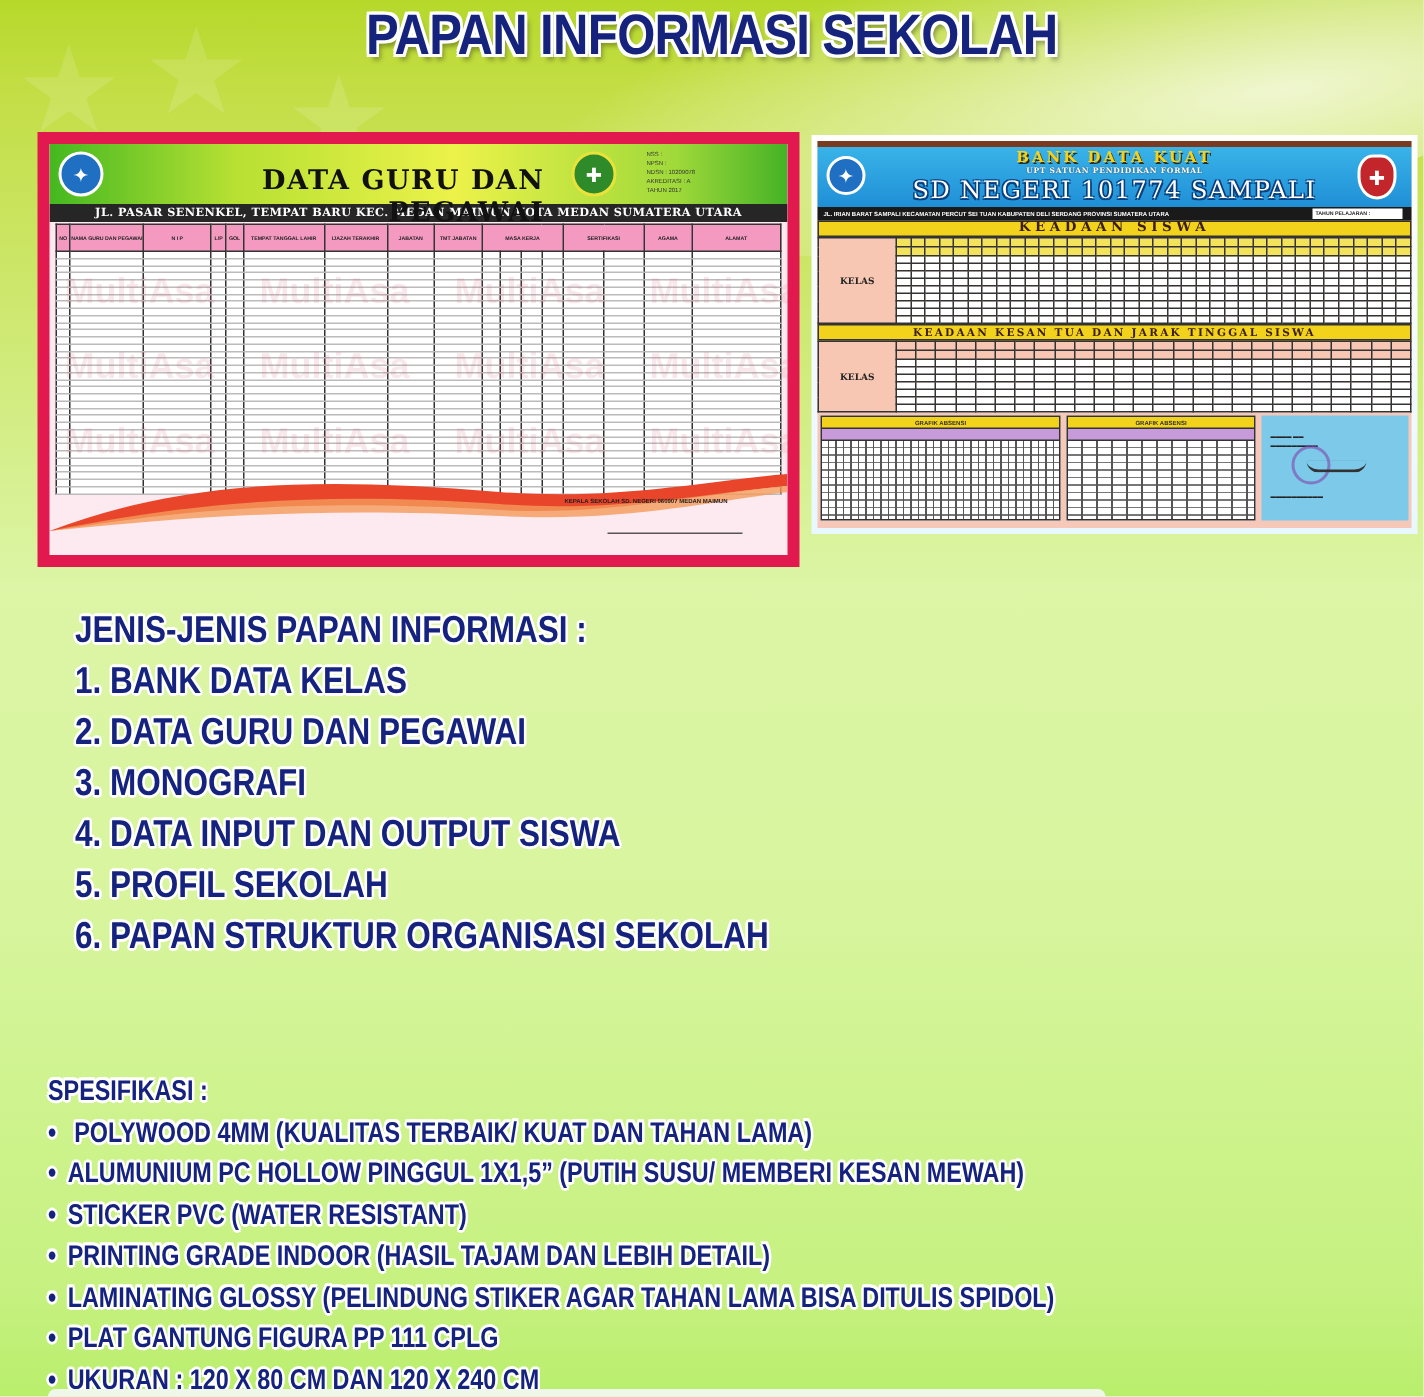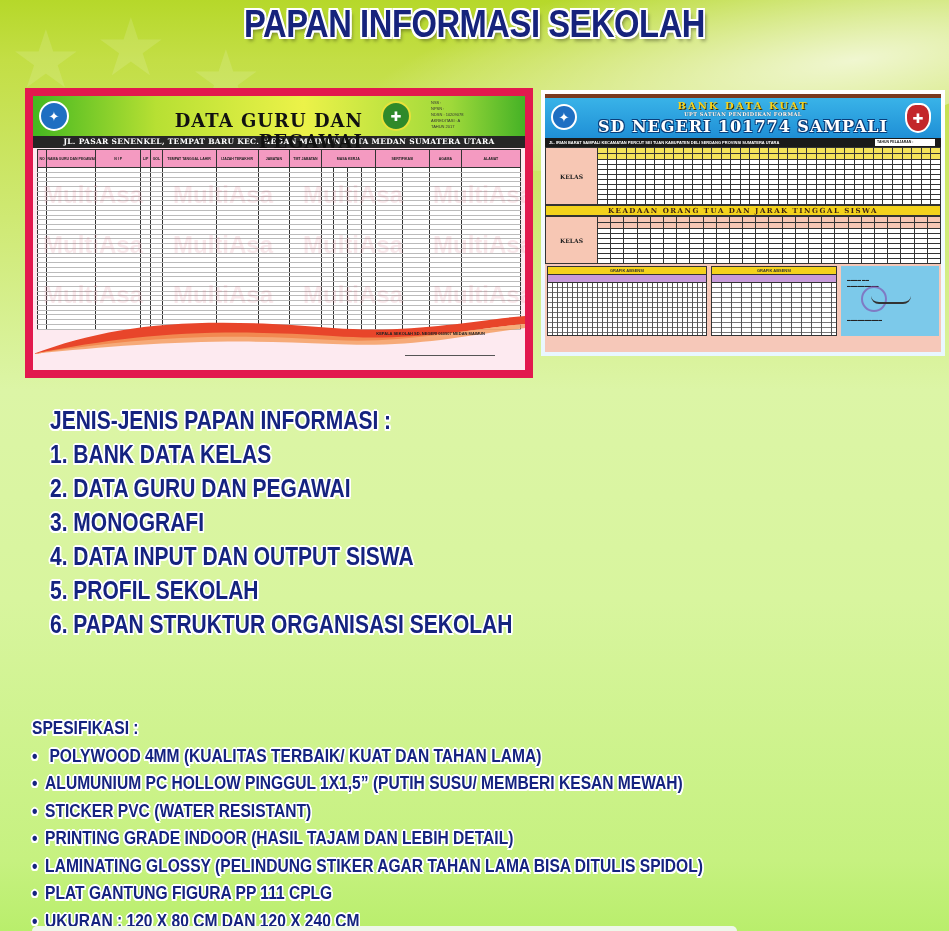--- a/index.html
+++ b/index.html
@@ -74,21 +74,21 @@
   }
   .p2-inner {
     position: relative; width: 100%; height: 100%;
     background: #f6c8b9; border-top: 4px solid #7a3a1f;
   }
   .p2-header {
     position: relative; height: 40px; background: linear-gradient(180deg, #39b3e8, #1f8fd6);
   }
   .p2-t1 { position: absolute; left: 0; top: 2px; width: 100%; text-align: center; font-family: "DejaVu Serif", serif; font-weight: bold; font-size: 10px; color: #f5d11c; letter-spacing: 2px; text-shadow: 1px 1px 0 #3a2b00; }
   .p2-t2 { position: absolute; left: 0; top: 13px; width: 100%; text-align: center; font-family: "DejaVu Serif", serif; font-weight: bold; font-size: 5px; color: #fff; letter-spacing: 0.5px; text-shadow: 0 0 1px #333; }
-  .p2-t3 { position: absolute; left: 0; top: 19px; width: 100%; text-align: center; font-family: "DejaVu Serif", serif; font-weight: bold; font-size: 16px; color: #fff; letter-spacing: 1px; text-shadow: 1px 1px 0 #0b3e7a, -1px -1px 0 #0b3e7a, 1px -1px 0 #0b3e7a, -1px 1px 0 #0b3e7a; }
+  .p2-t3 { position: absolute; left: 0; top: 19px; width: 100%; text-align: center; font-family: "DejaVu Serif", serif; font-weight: normal; font-size: 16px; color: #fff; letter-spacing: 1px; text-shadow: 1px 1px 0 #0b3e7a, -1px -1px 0 #0b3e7a, 1px -1px 0 #0b3e7a, -1px 1px 0 #0b3e7a; }
   .p2-addr { height: 9px; background: #1a1a1a; color: #fff; font-size: 4px; line-height: 9px; padding-left: 4px; position: relative; font-weight: bold; }
   .p2-year { position: absolute; right: 6px; top: 1px; width: 60px; height: 7px; background: #fff; color: #222; font-size: 3.5px; line-height: 7px; padding-left: 2px; }
   .p2-band {
     height: 11px; background: #f3d21c; border: 1px solid #333; text-align: center;
     font-family: "DejaVu Serif", serif; font-weight: bold; font-size: 9px; line-height: 9px; color: #3a1f10; letter-spacing: 3px;
   }
   .p2-band.small { font-size: 7px; letter-spacing: 1.5px; }
   .p2-table { width: 100%; border-collapse: collapse; table-layout: fixed; }
   .p2-table td { border: 1px solid #333; background: #fff; height: 5px; font-size: 0; }
   .p2-table td.kelas { background: #f7c7b4; font-family: "DejaVu Serif", serif; font-size: 6px; font-weight: bold; text-align: center; color: #222; }
@@ -865,20 +865,21 @@
       <div class="logo-circle" style="left:6px;top:6px;width:26px;height:26px;background:#1f6fc2;">✦</div>
       <div class="p2-t1">BANK DATA KUAT</div>
       <div class="p2-t2">UPT SATUAN PENDIDIKAN FORMAL</div>
       <div class="p2-t3">SD NEGERI 101774 SAMPALI</div>
       <div class="logo-circle" style="left:360px;top:5px;width:26px;height:30px;border-radius:40% 40% 50% 50%;background:#c3262a;">✚</div>
     </div>
     <div class="p2-addr">
       <span>JL. IRIAN BARAT SAMPALI KECAMATAN PERCUT SEI TUAN KABUPATEN DELI SERDANG PROVINSI SUMATERA UTARA</span>
       <div class="p2-year">TAHUN PELAJARAN :</div>
     </div>
+    <div class="p2-band">KEADAAN SISWA</div>
     <table class="p2-table">
       <tbody id="p2-t1">
           <tr>
             <td class="kelas" rowspan="11" style="width: 52px;">KELAS</td>
             <td class="yh"></td>
             <td class="yh"></td>
             <td class="yh"></td>
             <td class="yh"></td>
             <td class="yh"></td>
             <td class="yh"></td>
@@ -1288,21 +1289,21 @@
             <td></td>
             <td></td>
             <td></td>
             <td></td>
             <td></td>
             <td></td>
             <td></td>
           </tr>
         </tbody>
     </table>
-    <div class="p2-band small">KEADAAN ORANG TUA DAN JARAK TINGGAL SISWA</div>
+    <div class="p2-band small">KEADAAN KESAN TUA DAN JARAK TINGGAL SISWA</div>
     <table class="p2-table">
       <tbody id="p2-t2">
           <tr>
             <td class="kelas" rowspan="9" style="width: 52px;">KELAS</td>
             <td class="ph"></td>
             <td class="ph"></td>
             <td class="ph"></td>
             <td class="ph"></td>
             <td class="ph"></td>
             <td class="ph"></td>

